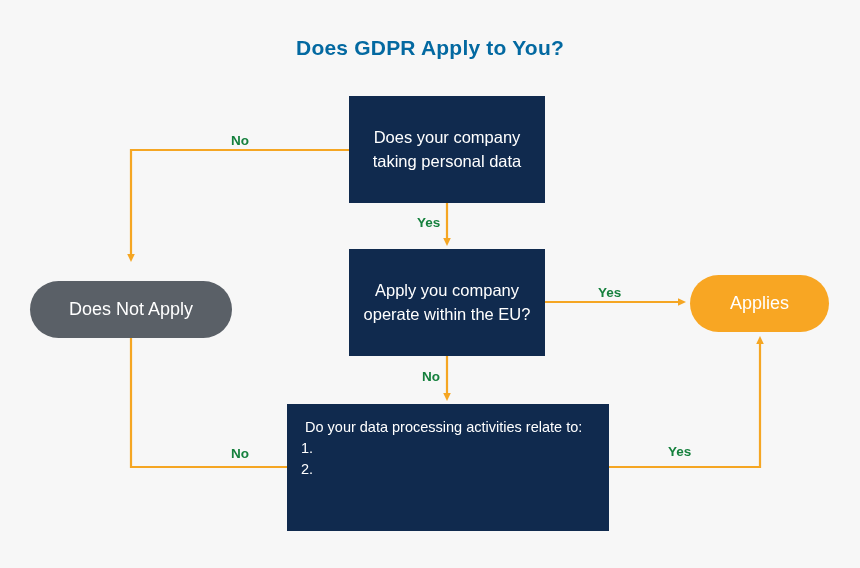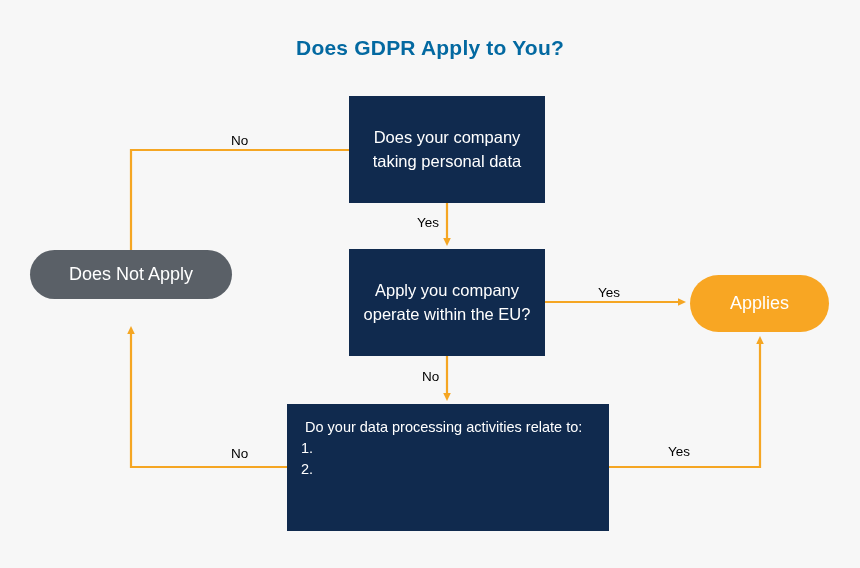--- a/index.html
+++ b/index.html
@@ -66,21 +66,21 @@
   #box-process   { left: 349px; top: 96px;  width: 196px; height: 107px; }
   #box-eu        { left: 349px; top: 249px; width: 196px; height: 107px; }
   #box-activities{
     left: 287px; top: 404px; width: 322px; height: 127px;
     display: block;
     padding: 14px 12px 10px 14px;
     font-size: 14.5px;
     line-height: 1.33;
     text-align: left;
   }
-  #pill-not-apply { left: 30px;  top: 250px; width: 202px; height: 49px; }
+  #pill-not-apply { left: 30px;  top: 281px; width: 202px; height: 57px; }
   #pill-applies   { left: 690px; top: 275px; width: 139px; height: 57px; }
 
   .q-lead {
     display: block;
     margin: 0 0 2px 4px;
   }
   .q-list {
     list-style: none;
     margin: 0;
     padding: 0;
@@ -92,22 +92,22 @@
   .q-num {
     flex: 0 0 56px;
   }
   .q-text {
     flex: 1 1 auto;
   }
 
   .edge-label {
     position: absolute;
     font-size: 13.5px;
-    font-weight: normal;
-    color: #000000;
+    font-weight: bold;
+    color: #15803d;
     white-space: nowrap;
   }
   #label-no-top       { left: 231px; top: 133px; }
   #label-yes-mid      { left: 417px; top: 215px; }
   #label-yes-right    { left: 598px; top: 285px; }
   #label-no-mid       { left: 422px; top: 369px; }
   #label-no-bottom    { left: 231px; top: 446px; }
   #label-yes-bottom   { left: 668px; top: 444px; }
 </style>
 </head>

